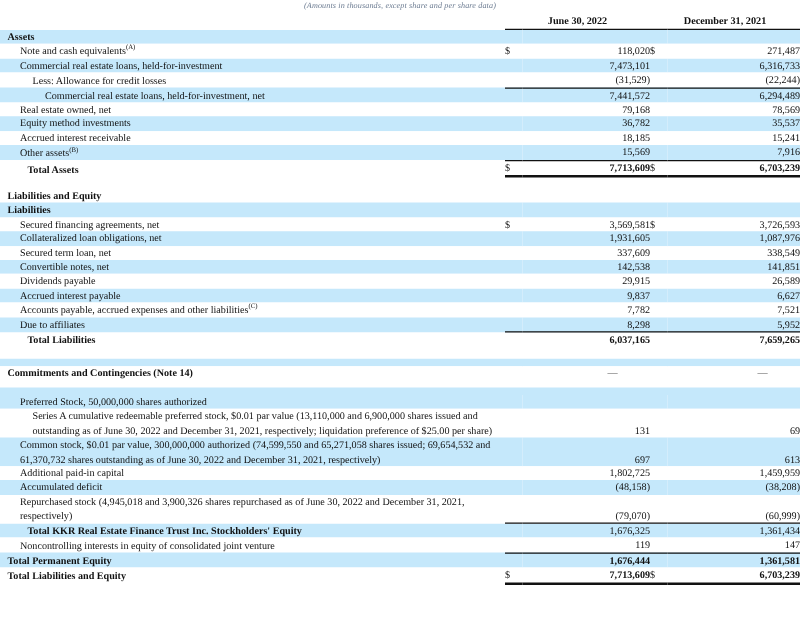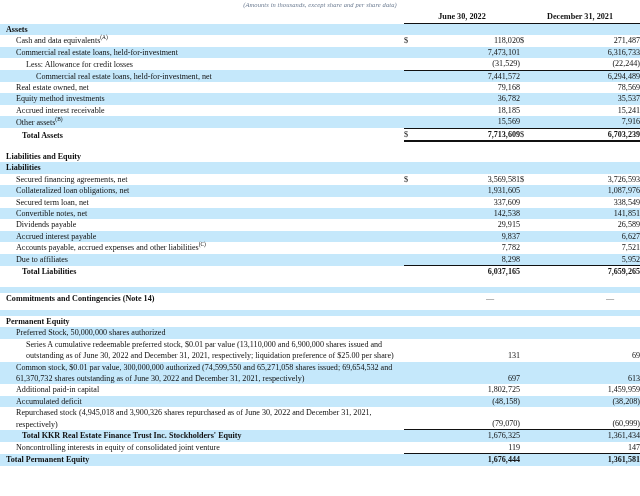--- a/index.html
+++ b/index.html
@@ -145,21 +145,21 @@
 
       <tr class="band">
         <td class="label i0 bold">Assets</td>
         <td class="cur"></td>
         <td class="val"></td>
         <td class="cur"></td>
         <td class="val"></td>
       </tr>
 
       <tr class="plain">
-        <td class="label i1"><span>Cash and data equivalents</span><span class="sup">(A)</span></td>
+        <td class="label i1"><span>Note and cash equivalents</span><span class="sup">(A)</span></td>
         <td class="cur">$</td>
         <td class="val">118,020</td>
         <td class="cur">$</td>
         <td class="val">271,487</td>
       </tr>
 
       <tr class="band">
         <td class="label i1">Commercial real estate loans, held-for-investment</td>
         <td class="cur"></td>
         <td class="val">7,473,101</td>
@@ -330,27 +330,20 @@
         <td class="val dash">—</td>
       </tr>
 
       <tr class="plain gap">
           <td colspan="5"></td>
         </tr>
       <tr class="band gap">
           <td colspan="5"></td>
         </tr>
 
-      <tr class="plain">
-        <td class="label i0 bold">Permanent Equity</td>
-        <td class="cur"></td>
-        <td class="val"></td>
-        <td class="cur"></td>
-        <td class="val"></td>
-      </tr>
 
       <tr class="band">
         <td class="label i1">Preferred Stock, 50,000,000 shares authorized</td>
         <td class="cur"></td>
         <td class="val"></td>
         <td class="cur"></td>
         <td class="val"></td>
       </tr>
 
       <tr class="plain">
@@ -410,16 +403,23 @@
       </tr>
 
       <tr class="band rule-top">
         <td class="label i0 bold">Total Permanent Equity</td>
         <td class="cur"></td>
         <td class="val bold">1,676,444</td>
         <td class="cur"></td>
         <td class="val bold">1,361,581</td>
       </tr>
 
+      <tr class="plain rule-dbl">
+        <td class="label i0 bold">Total Liabilities and Equity</td>
+        <td class="cur bold">$</td>
+        <td class="val bold">7,713,609</td>
+        <td class="cur bold">$</td>
+        <td class="val bold">6,703,239</td>
+      </tr>
 
     </tbody>
   </table>
 </div>
 
 </body></html>

